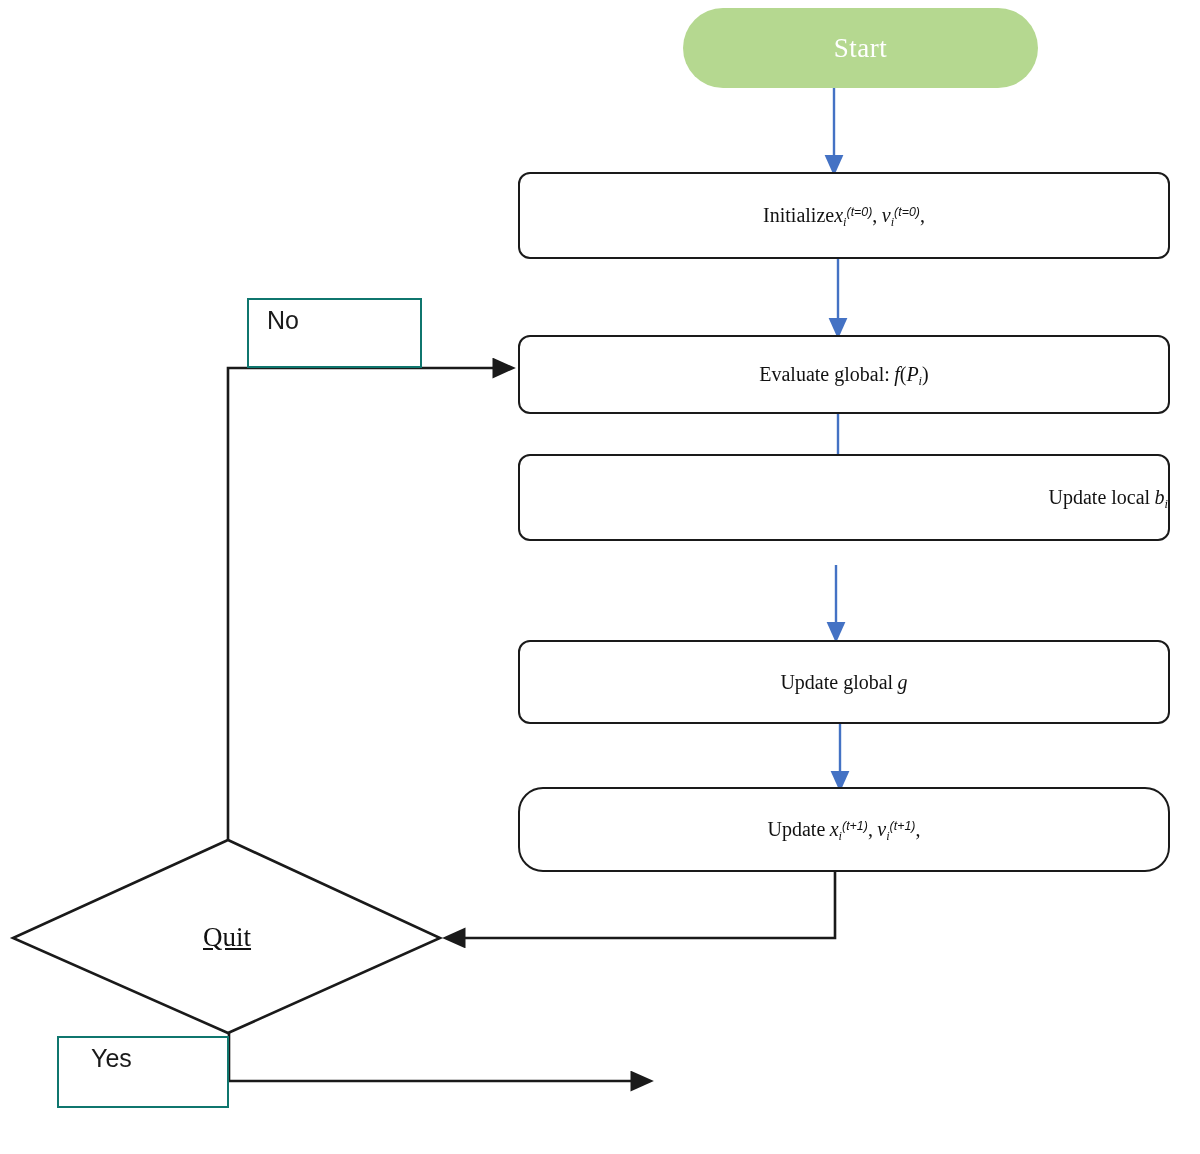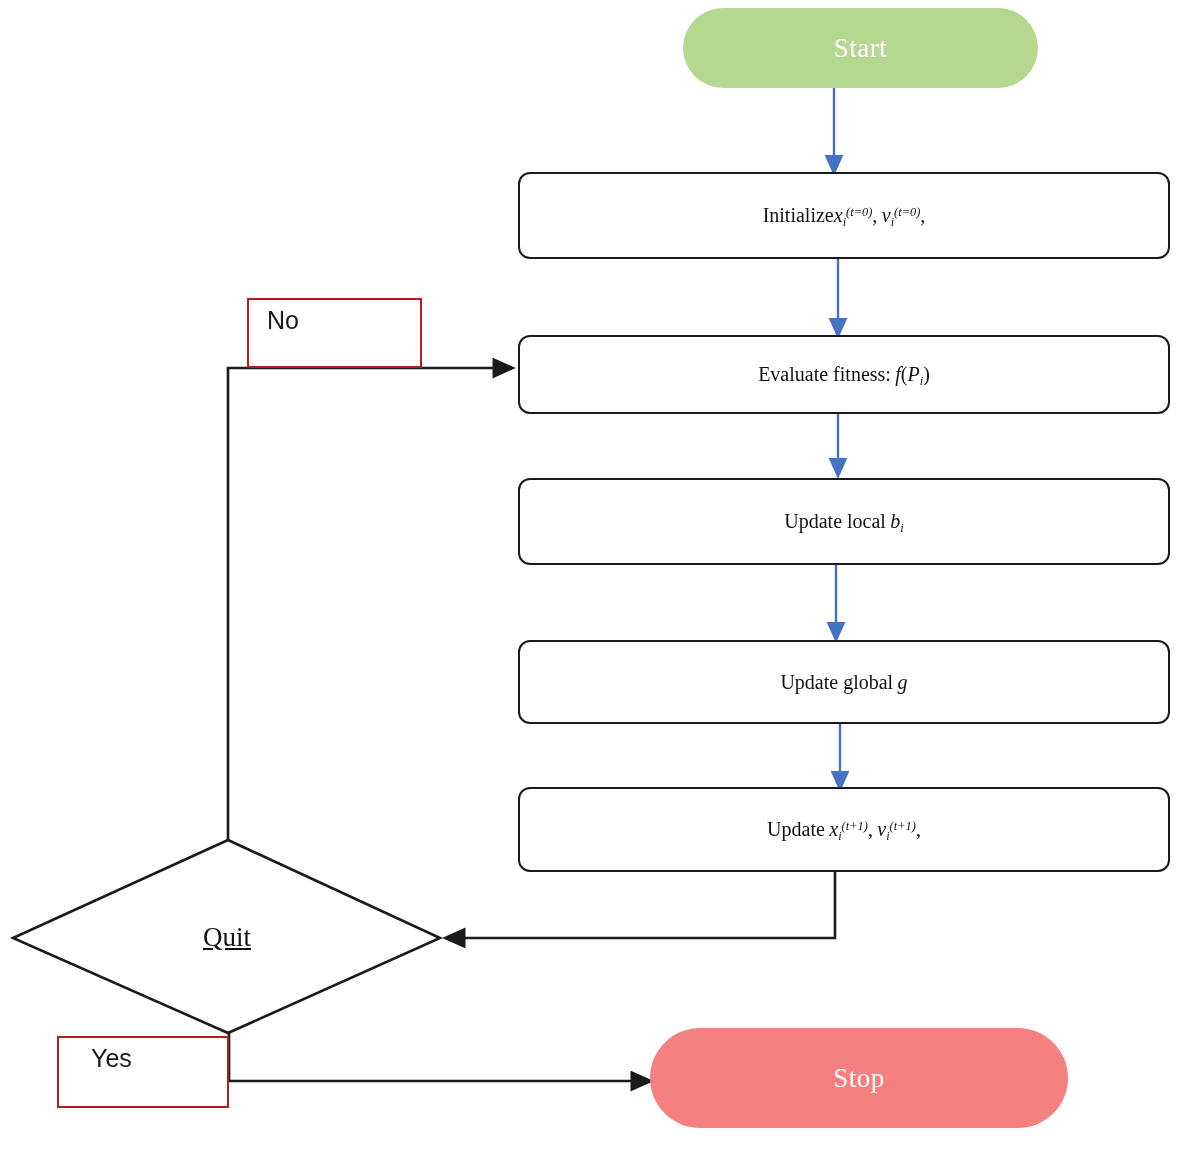--- a/index.html
+++ b/index.html
@@ -51,21 +51,21 @@
   .decision-label {
     position: absolute;
     font-family: "Liberation Serif", serif;
     font-size: 27px;
     color: #111111;
   }
   .branch-label {
     position: absolute;
     box-sizing: border-box;
     background: #ffffff;
-    border: 2px solid #b91c1c;
+    border: 2px solid #0f766e;
     font-family: "Liberation Sans", sans-serif;
     font-size: 25px;
     color: #1a1a1a;
     display: flex;
     align-items: flex-start;
     justify-content: flex-start;
     padding: 6px 0 0 18px;
   }
   .mathrow {
     display: inline-flex;
@@ -75,21 +75,21 @@
   .mi {
     font-family: "Liberation Serif", serif;
     font-style: italic;
   }
   .sup {
     font-size: 0.62em;
     vertical-align: super;
     position: relative;
     top: -0.48em;
     font-style: italic;
-    font-family: Liberation Serif, serif;
+    font-family: Liberation Sans, sans-serif;
   }
   .sub {
     font-size: 0.62em;
     position: relative;
     top: 0.30em;
     font-style: italic;
     font-family: "Liberation Serif", serif;
   }
   .gap-s { display: inline-block; width: 0.22em; }
 </style>
@@ -141,48 +141,48 @@
       <span class="gap-s"></span>
       <span class="mi">v</span>
         <span class="sub">i</span>
         <span class="sup">(t=0)</span>
       <span>,</span>
     </span>
   </div>
 
   <div class="node process" style="left:518px; top:335px; width:652px; height:79px;">
     <span class="mathrow">
-      <span>Evaluate fitness:</span>
+      <span>Evaluate global:</span>
       <span class="gap-s"></span>
       <span class="mi">f</span>
         <span>(</span>
         <span class="mi">P</span>
         <span class="sub">i</span>
         <span>)</span>
     </span>
   </div>
 
-  <div class="node process" style="left:518px; top:478px; width:652px; height:87px;">
+  <div class="node process" style="left:518px; top:454px; width:652px; height:87px;justify-content:flex-end;">
     <span class="mathrow">
       <span>Update local</span>
       <span class="gap-s"></span>
       <span class="mi">b</span>
         <span class="sub">i</span>
     </span>
   </div>
 
   <div class="node process" style="left:518px; top:640px; width:652px; height:84px;">
     <span class="mathrow">
       <span>Update global</span>
       <span class="gap-s"></span>
       <span class="mi">g</span>
     </span>
   </div>
 
-  <div class="node process" style="left:518px; top:787px; width:652px; height:85px;">
+  <div class="node process" style="left:518px; top:787px; width:652px; height:85px;border-radius:25px;">
     <span class="mathrow">
       <span>Update</span>
       <span class="gap-s"></span>
       <span class="mi">x</span>
         <span class="sub">i</span>
         <span class="sup">(t+1)</span>
       <span>,</span>
       <span class="gap-s"></span>
       <span class="mi">v</span>
         <span class="sub">i</span>
@@ -194,17 +194,14 @@
   <div class="decision-label" style="left:203px; top:922px;text-decoration:underline;">Quit</div>
 
   <div class="branch-label" style="left:247px; top:298px; width:175px; height:70px;">
     <span>No</span>
   </div>
 
   <div class="branch-label" style="left:57px; top:1036px; width:172px; height:72px;padding-left:32px;">
     <span>Yes</span>
   </div>
 
-  <div class="node terminator" style="left:650px; top:1028px; width:418px; height:100px; background:#f4807f;">
-    <span>Stop</span>
-  </div>
 
 </div>
 
 </body></html>

